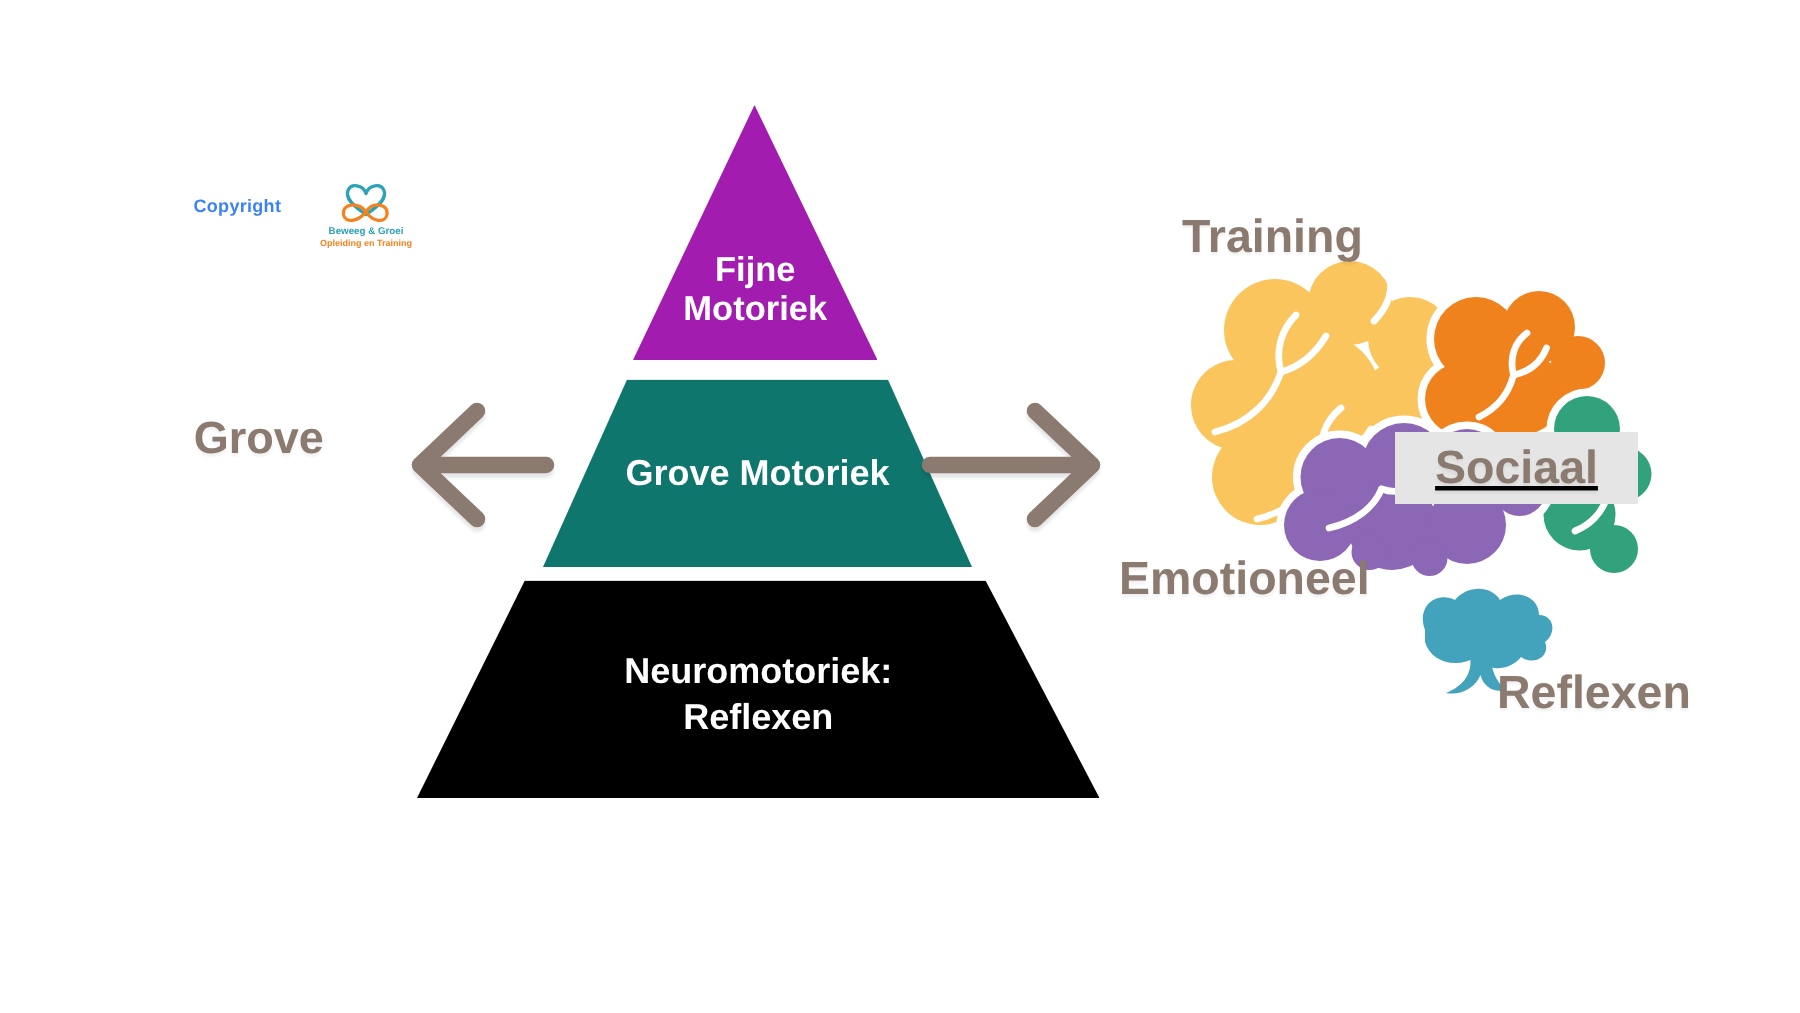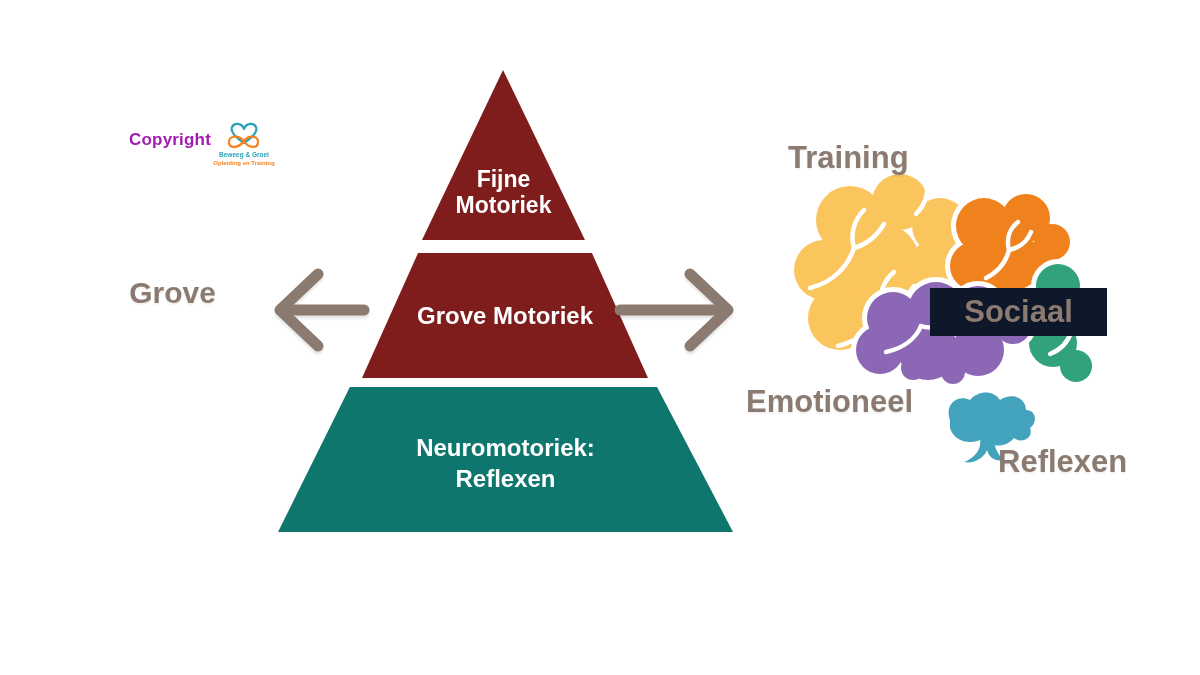--- a/index.html
+++ b/index.html
@@ -4,21 +4,21 @@
 <style>
   html,body{margin:0;padding:0;background:#fff;}
   #canvas{
     position:relative;width:1200px;height:675px;background:#FFFFFF;
     overflow:hidden;font-family:"Liberation Sans",sans-serif;
   }
   .abs{position:absolute;}
 
   
   .copyright{
-    left:129px;top:130px;font-size:17px;font-weight:700;color:#a21caf;
+    left:129px;top:130px;font-size:12px;font-weight:700;color:#3b82f6;
     letter-spacing:.2px;
   }
   .logo-wrap{left:204px;top:119px;width:80px;text-align:center;}
   .logo-symbol{display:block;margin:0 auto;}
   .logo-name{font-size:6.5px;font-weight:700;color:#29A3B5;line-height:8px;}
   .logo-tagline{font-size:6px;font-weight:700;color:#F6821F;line-height:8px;}
 
   
   .pyr-top{
     left:422px;top:70px;width:163px;height:170px;background:#F0821E;
@@ -56,50 +56,50 @@
     stroke-linecap:round;stroke-linejoin:round;}
 
   
   .halo{fill:#fff;stroke:#fff;stroke-width:10;stroke-linejoin:round;}
   .fissure{stroke:#fff;stroke-width:4.5;fill:none;stroke-linecap:round;}
   .brain-label{
     font-size:31px;font-weight:700;color:#8B7A6F;
     text-shadow:0 2px 2px rgba(0,0,0,.06);white-space:nowrap;
   }
   .lbl-cognitief{left:788px;top:140px;}
-  .lbl-emotioneel{left:746px;top:384px;}
+  .lbl-emotioneel{left:746px;top:368px;}
   .lbl-motorisch{left:998px;top:444px;}
   .sociaal-box{
-    left:930px;top:288px;width:177px;height:48px;background:#0f172a;
-    display:flex;align-items:center;justify-content:center;
+    left:930px;top:288px;width:162px;height:48px;background:#e5e5e5;
+    display:flex;align-items:center;justify-content:center;text-decoration:underline;
   }
 </style>
 </head>
 <body>
 
 <div id="canvas">
 
   <div class="abs copyright">Copyright</div>
 
   <div class="abs logo-wrap">
     <svg class="logo-symbol" width="46" height="32" viewBox="0 0 46 32">
       <path d="M23 10 C21 4 13 3 11 8 C9 13 14 18 23 24 C32 18 37 13 35 8 C33 3 25 4 23 10" fill="none" stroke="#29A3B5" stroke-width="2.2" stroke-linecap="round"></path>
       <path d="M23 22 C17 15 7 17 8 24 C9 30 18 29 23 22 C28 15 38 17 37 24 C36 30 27 29 23 22" fill="none" stroke="#F6821F" stroke-width="2.2" stroke-linecap="round"></path>
     </svg>
     <div class="logo-name">Beweeg &amp; Groei</div>
     <div class="logo-tagline">Opleiding en Training</div>
   </div>
 
-  <div class="abs pyr-top" style="background-color: #7f1d1d;">
+  <div class="abs pyr-top" style="background-color: #a21caf;">
     <div class="lvl-label">Fijne Motoriek</div>
   </div>
-  <div class="abs pyr-mid" style="background-color: #7f1d1d; justify-content: center;">
+  <div class="abs pyr-mid" style="background-color: #0f766e; justify-content: center;">
     <div class="lvl-label">Grove Motoriek</div>
   </div>
-  <div class="abs pyr-bot" style="background-color: #0f766e;">
+  <div class="abs pyr-bot" style="background-color: #000000;">
     <div class="lvl-label">Neuromotoriek: Reflexen</div>
   </div>
 
   <div class="abs psycho">
     <div>Grove</div>
   </div>
 
   <svg class="abs arrow-svg" style="left:268px;top:264px;" width="104" height="92" viewBox="0 0 104 92">
     <path class="arrow-stroke" d="M14 46 L96 46"></path>
     <path class="arrow-stroke" d="M50 10 L12 46 L50 82"></path>

